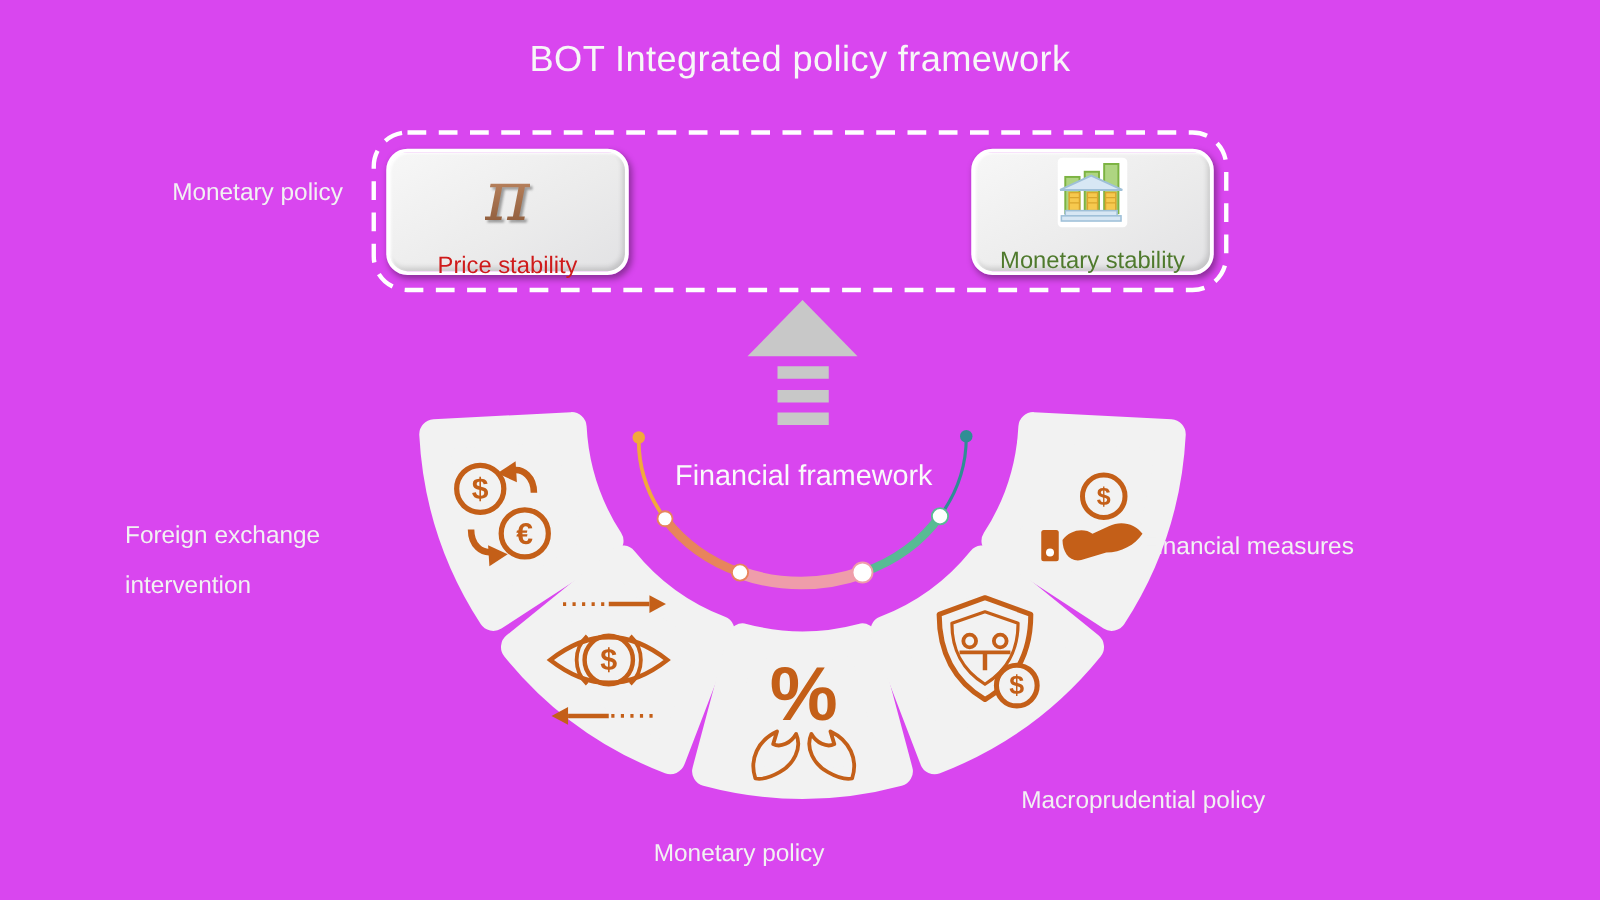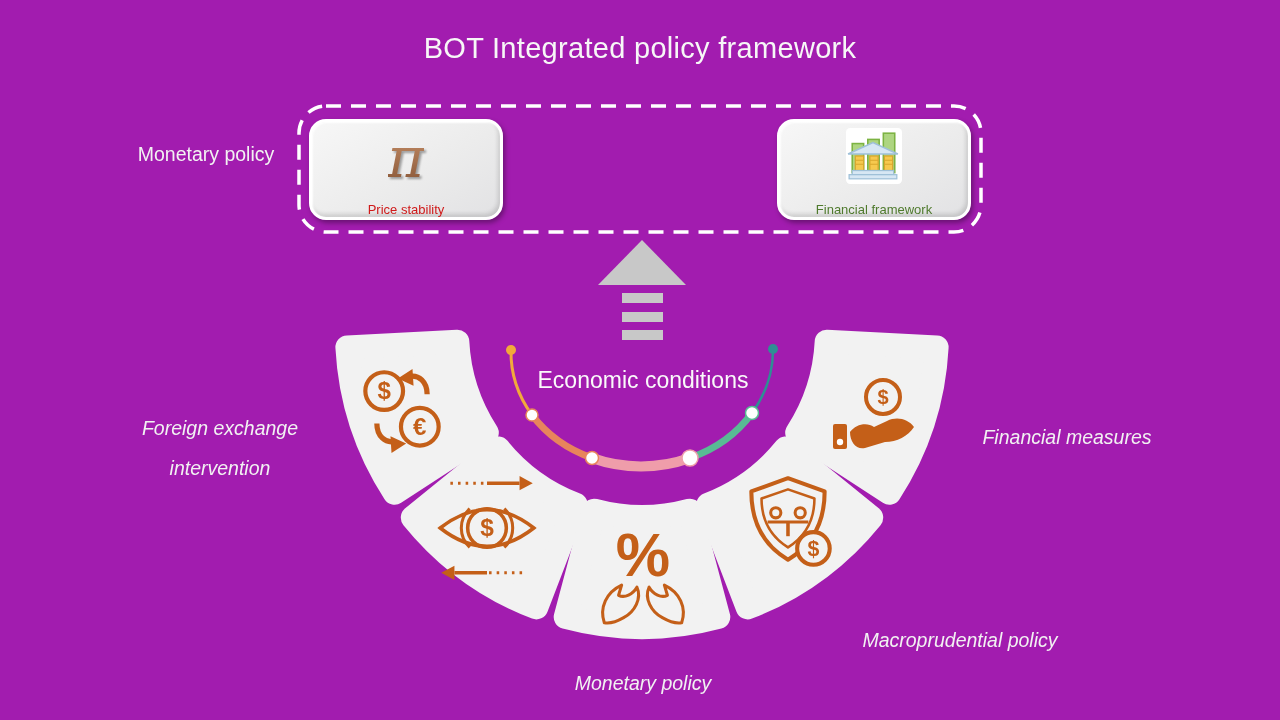--- a/index.html
+++ b/index.html
@@ -1,19 +1,19 @@
 <!DOCTYPE html>
 <html><head>
 <meta charset="utf-8">
 <style>
   html,body{margin:0;padding:0;}
   body{font-family:"Liberation Sans",sans-serif;}
   .stage{
     position:relative;width:1280px;height:720px;overflow:hidden;
-    background:#a21caf;
+    background:#d946ef;
   }
   .page-title{
     position:absolute;left:0;top:32px;width:1280px;text-align:center;
     color:#f7f7f7;font-size:29px;letter-spacing:.3px;
   }
   
   .objectives-box{position:absolute;left:296px;top:103px;width:688px;height:132px;}
   .objectives-box .dash-svg{position:absolute;left:0;top:0;}
   .cards-row{
     position:absolute;left:0;top:0;width:100%;height:100%;
@@ -21,21 +21,21 @@
     padding:0 13px;box-sizing:border-box;
   }
   .obj-card{
     width:194px;height:101px;border-radius:17px;
     background:linear-gradient(150deg,#f7f7f7 0%,#ececec 55%,#e2e2e4 100%);
     border:3px solid #ffffff;box-sizing:border-box;
     box-shadow:inset 1px 1px 2px #ffffff, inset -2px -3px 4px rgba(0,0,0,.14), 2px 3px 5px rgba(0,0,0,.35);
     display:flex;flex-direction:column;align-items:center;justify-content:flex-start;
   }
   .obj-card .icon-wrap{height:62px;display:flex;align-items:center;justify-content:center;margin-top:4px;}
-  .obj-card .card-label{font-size:13px;margin-top:16px;}
+  .obj-card .card-label{font-size:19px;margin-top:16px;}
   .pi-glyph{
     font-family:"DejaVu Serif",serif;font-style:italic;font-size:56px;line-height:56px;
     background:linear-gradient(180deg,#c18a64 10%,#8e5c3c 90%);
     -webkit-background-clip:text;background-clip:text;color:transparent;
     filter:drop-shadow(2px 2px 1px rgba(0,0,0,.35));
     margin-top:4px;
   }
   .objectives-label{
     position:absolute;left:86px;top:136px;width:240px;text-align:center;
     color:#f2f2f2;font-size:19.5px;line-height:37px;
@@ -48,27 +48,27 @@
   }
   .arrow-bar{position:absolute;left:622px;width:41px;height:10px;background:#c8c8c8;}
   .bar-1{top:293px;} .bar-2{top:312px;} .bar-3{top:330px;}
   
   .fan-svg{position:absolute;left:0;top:0;}
   .fc-label{
     position:absolute;left:480px;top:367px;width:326px;text-align:center;
     color:#fafafa;font-size:23px;
   }
   .side-label{
-    position:absolute;color:#f2f2f2;font-size:19.5px;text-align:center;line-height:40px;font-style:italic;
+    position:absolute;color:#f2f2f2;font-size:19.5px;text-align:left;line-height:40px;
   }
   .lbl-fx{left:100px;top:408px;width:240px;}
   .lbl-cf{left:163px;top:570px;width:284px;}
   .lbl-mp{left:523px;top:663px;width:240px;}
   .lbl-map{left:817px;top:620px;width:286px;}
-  .lbl-fm{left:947px;top:417px;width:240px;}
+  .lbl-fm{left:914px;top:417px;width:240px;}
   .inst-icon{position:absolute;}
 </style>
 </head>
 <body>
 
 <div class="stage">
 
   <div class="page-title">BOT Integrated policy framework</div>
 
   <div class="objectives-label">
@@ -98,21 +98,21 @@
             <rect x="36" y="5" width="11" height="38" fill="#aed581" stroke="#7cb342" stroke-width="1.5"></rect>
             <polygon points="2,25 26,14 50,25" fill="#d7e7f4" stroke="#9fc0d8" stroke-width="1.5"></polygon>
             <rect x="9" y="27" width="8" height="14" fill="#f6c94e" stroke="#d9a62e" stroke-width="1.2"></rect>
             <rect x="23" y="27" width="8" height="14" fill="#f6c94e" stroke="#d9a62e" stroke-width="1.2"></rect>
             <rect x="37" y="27" width="8" height="14" fill="#f6c94e" stroke="#d9a62e" stroke-width="1.2"></rect>
             <path d="M13,31 h0 M9,31 h8 M9,35 h8 M23,31 h8 M23,35 h8 M37,31 h8 M37,35 h8" stroke="#d9a62e" stroke-width="1"></path>
             <rect x="6" y="41" width="40" height="4" fill="#d7e7f4" stroke="#9fc0d8" stroke-width="1.2"></rect>
             <rect x="3" y="45" width="46" height="4" fill="#d7e7f4" stroke="#9fc0d8" stroke-width="1.2"></rect>
           </svg>
         </div>
-        <div class="card-label" style="color: rgb(79, 122, 45);">Financial framework</div>
+        <div class="card-label" style="color: rgb(79, 122, 45);">Monetary stability</div>
       </div>
 
     </div>
   </div>
 
   <div class="up-arrow-head"></div>
   <div class="arrow-bar bar-1"></div>
   <div class="arrow-bar bar-2"></div>
   <div class="arrow-bar bar-3"></div>
 
@@ -134,21 +134,21 @@
     <g>
       <circle cx="511" cy="350" r="5" fill="#f2a93b"></circle>
       <circle cx="532" cy="415" r="6" fill="#ffffff" stroke="#e8845c" stroke-width="1.5"></circle>
       <circle cx="592" cy="458" r="6.5" fill="#ffffff" stroke="#e8845c" stroke-width="1.5"></circle>
       <circle cx="690" cy="458" r="8" fill="#ffffff" stroke="#ef9daa" stroke-width="1.5"></circle>
       <circle cx="752" cy="413" r="6.5" fill="#ffffff" stroke="#58bb94" stroke-width="1.5"></circle>
       <circle cx="773" cy="349" r="5" fill="#2f8e94"></circle>
     </g>
   </svg>
 
-  <div class="fc-label">Economic conditions</div>
+  <div class="fc-label">Financial framework</div>
 
   <svg class="inst-icon" style="left:358px;top:367px" width="88" height="88" viewBox="0 0 84 84">
     <g stroke="#c45f18" fill="none" stroke-width="4">
       <circle cx="25" cy="23" r="18"></circle>
       <circle cx="59" cy="57" r="18"></circle>
       <path d="M66,26 C66,14 58,7 49,9" stroke-width="5"></path>
       <path d="M18,54 C18,66 26,73 35,71" stroke-width="5"></path>
     </g>
     <polygon points="52,2 38,11 53,18" fill="#c45f18"></polygon>
     <polygon points="32,82 46,73 31,66" fill="#c45f18"></polygon>

